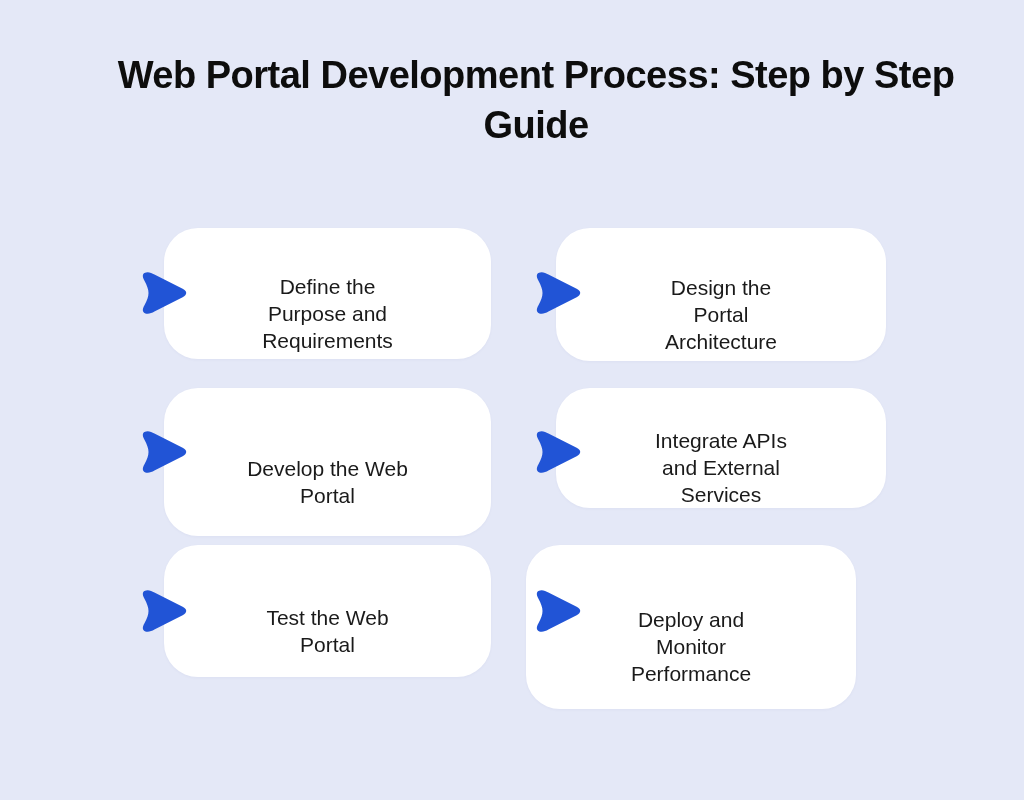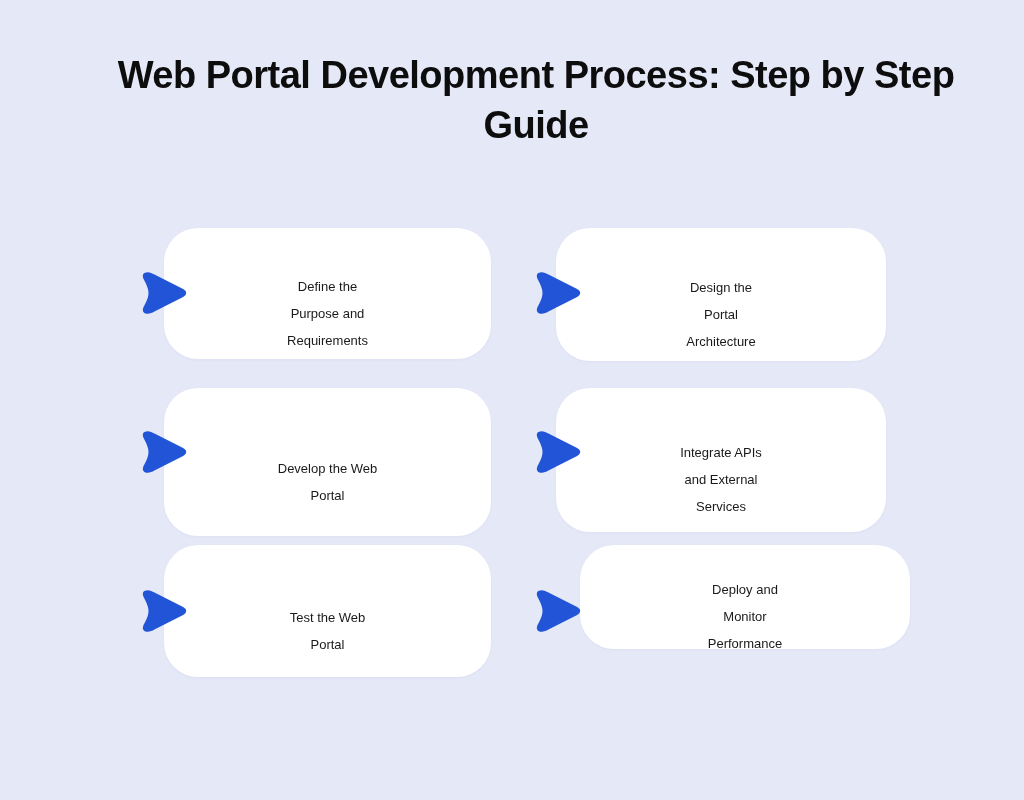--- a/index.html
+++ b/index.html
@@ -28,43 +28,43 @@
     position: absolute;
     background: var(--card-bg, #ffffff);
     border-radius: 34px;
     display: flex;
     align-items: center;
     justify-content: center;
     box-shadow: 0 1px 3px rgba(40, 60, 120, 0.04);
   }
   .card .label {
     text-align: center;
-    font-size: 13px;
+    font-size: 21px;
     line-height: 27px;
     font-weight: 500;
     color: var(--card-text, #1a1a1a);
     white-space: pre-line;
     margin-top: 39px;
   }
   .arrow {
     position: absolute;
     width: 52px;
     height: 44px;
     z-index: 2;
   }
   .arrow svg { display: block; width: 100%; height: 100%; }
   .arrow path { fill: var(--arrow-color, #2154d6); }
 
   
   .card.c0 { left: 164px; top: 228px; width: 327px; height: 131px; }
   .card.c1 { left: 556px; top: 228px; width: 330px; height: 133px; }
   .card.c2 { left: 164px; top: 388px; width: 327px; height: 148px; }
-  .card.c3 { left: 556px; top: 388px; width: 330px; height: 144px; }
+  .card.c3 { left: 556px; top: 388px; width: 330px; height: 120px; align-items: flex-end; }
   .card.c4 { left: 164px; top: 545px; width: 327px; height: 132px; }
-  .card.c5 { left: 580px; top: 545px; width: 330px; height: 104px; }
+  .card.c5 { left: 526px; top: 545px; width: 330px; height: 164px; }
 
   .arrow.a0 { left: 138px; top: 271px; }
   .arrow.a1 { left: 532px; top: 271px; }
   .arrow.a2 { left: 138px; top: 430px; }
   .arrow.a3 { left: 532px; top: 430px; }
   .arrow.a4 { left: 138px; top: 589px; }
   .arrow.a5 { left: 532px; top: 589px; }
 </style>
 </head>
 <body>

